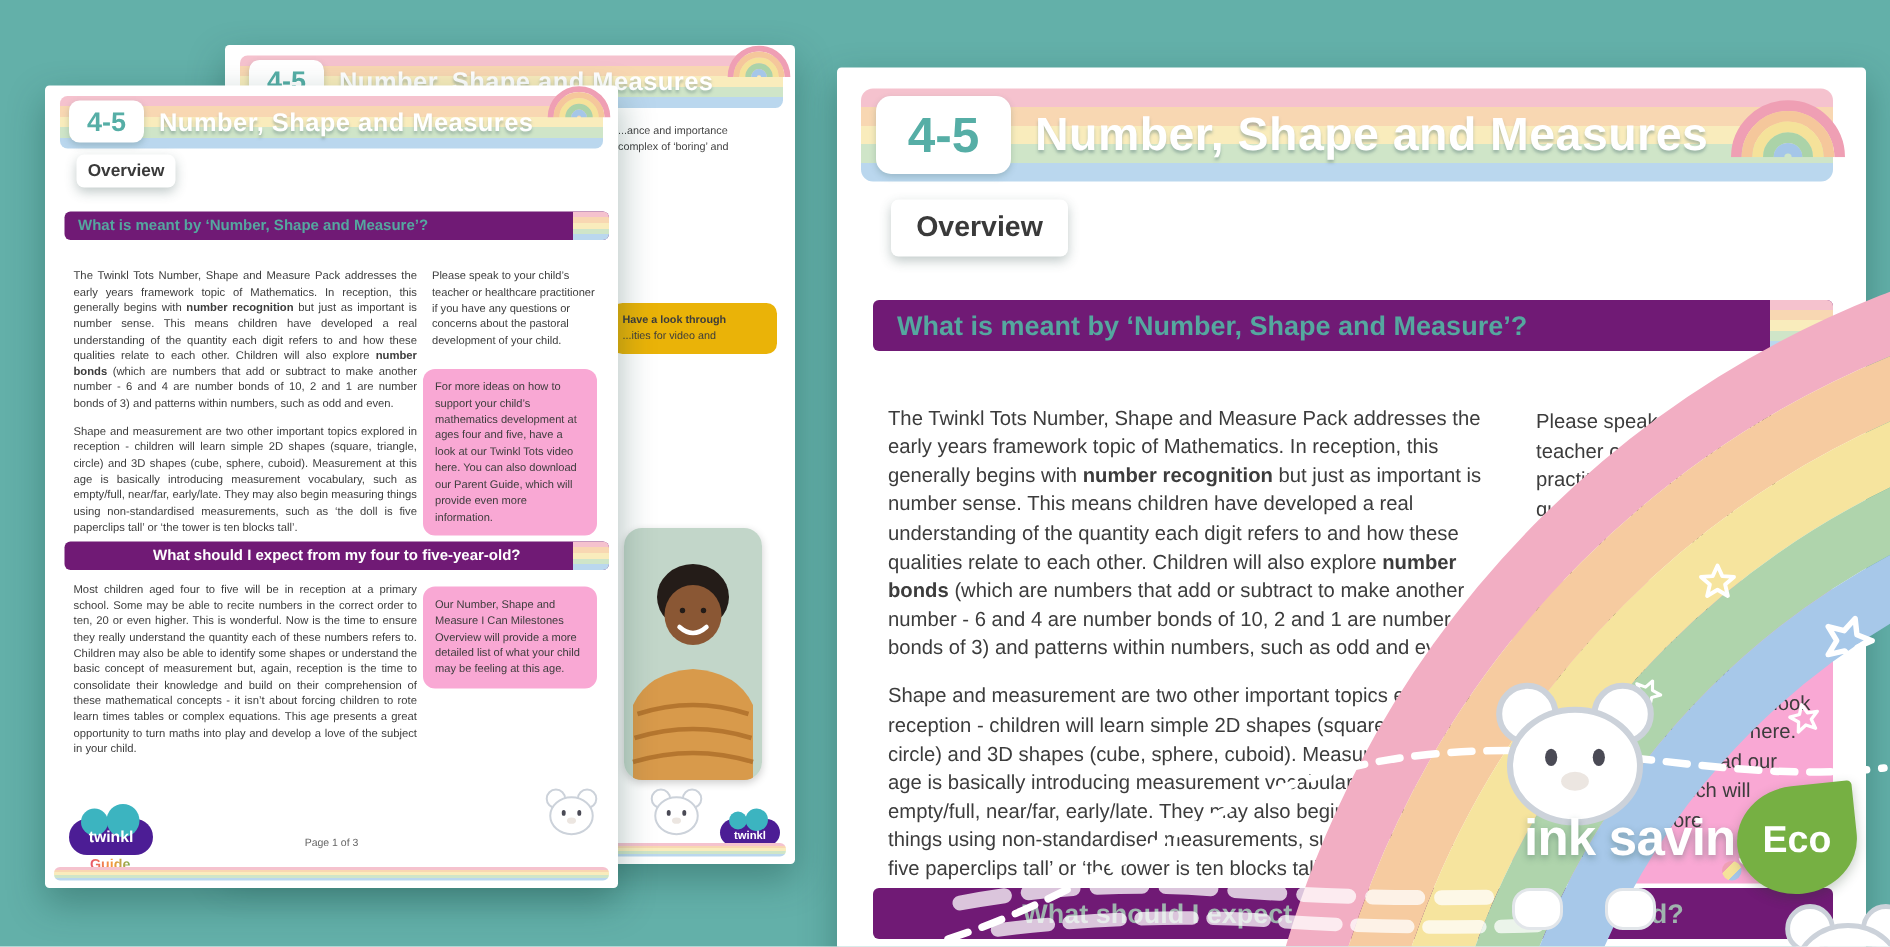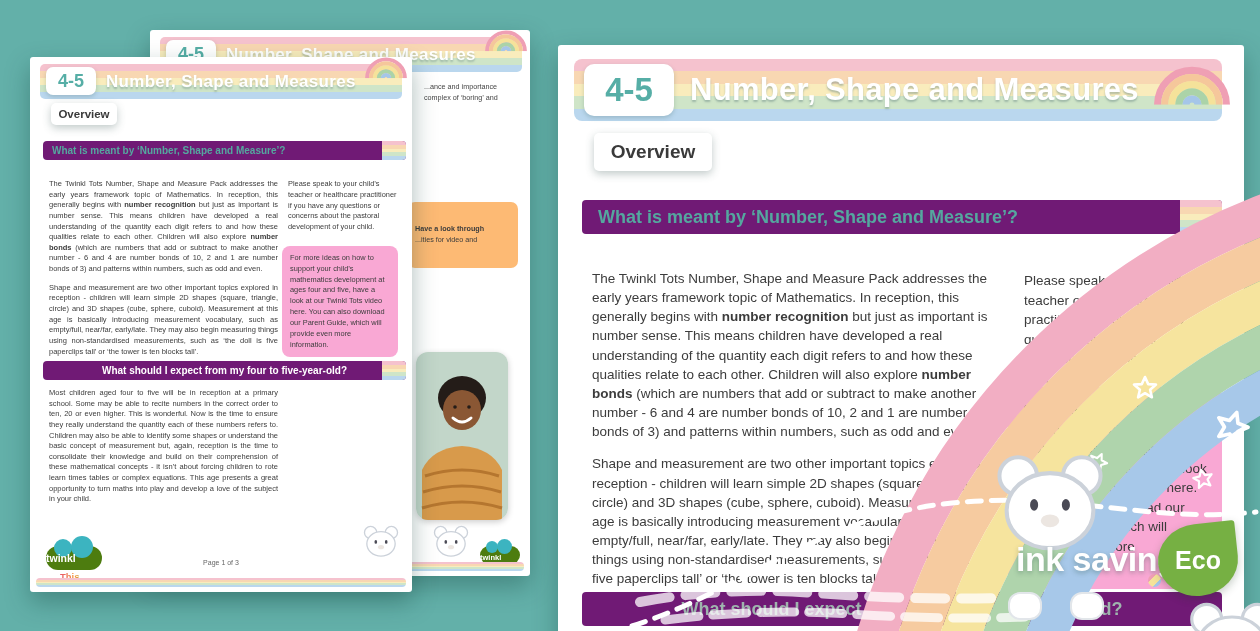--- a/index.html
+++ b/index.html
@@ -50,32 +50,32 @@
   .gbox{position:absolute;background:#f9a8d4;color:#3c3c3c}
   .gbox-s{left:252px;width:116px;padding:7px 8px;font-size:7.4px;line-height:1.46;border-radius:8px}
   #fp-ideas{top:189px}
   #fp-milestones{top:334px}
 
   .doc-col-l{position:absolute;left:34px;top:224px;width:406px;font-size:13.5px;line-height:1.42;color:#3c3c3c}
   .doc-col-l p + p{margin-top:13px}
   .note-l{position:absolute;left:466px;top:226px;width:190px;font-size:13.5px;line-height:1.45;color:#3c3c3c}
   .gbox-l{left:450px;top:342px;width:214px;padding:13px 15px;font-size:13.5px;line-height:1.45;border-radius:10px}
 
-  .frag-note{position:absolute;left:274px;top:52px;width:104px;font-size:7.2px;line-height:1.5;color:#444}
-  .frag-box{position:absolute;left:258px;top:172px;width:110px;padding:22px 7px;font-size:7.2px;line-height:1.5;background:#fdba74;border-radius:7px;color:#3c3c3c}
+  .frag-note{position:absolute;left:262px;top:52px;width:104px;font-size:7.2px;line-height:1.5;color:#444}
+  .frag-box{position:absolute;left:258px;top:172px;width:110px;padding:6px 7px;font-size:7.2px;line-height:1.5;background:#eab308;border-radius:7px;color:#3c3c3c}
   .blk{display:block}
   .bold{font-weight:bold}
 
   .photo{position:absolute;left:266px;top:322px;width:92px;height:168px;border-radius:12px;overflow:hidden;box-shadow:0 2px 6px rgba(0,0,0,.2)}
 
   .strip{position:absolute;left:6px;right:6px;bottom:5px;height:9px;border-radius:4px;
     background:linear-gradient(180deg,#f5c2ce 0%,#f5c2ce 20%,#f8d7b2 20%,#f8d7b2 40%,#f9ecbc 40%,#f9ecbc 60%,#cfe5c8 60%,#cfe5c8 80%,#bad7ee 80%,#bad7ee 100%)}
   .page-label{position:absolute;left:0;right:0;bottom:26px;text-align:center;font-size:7px;color:#666}
   .logo{position:absolute;left:16px;bottom:10px;width:60px}
-  .cloud{width:56px;height:24px;background:#4d7c0f;border-radius:12px;position:relative;text-align:left}
+  .cloud{width:56px;height:24px;background:#4c1d95;border-radius:12px;position:relative;text-align:center}
   .cloud::before{content:"";position:absolute;width:18px;height:18px;border-radius:50%;background:#3cb4c0;top:-7px;left:8px}
   .cloud::after{content:"";position:absolute;width:22px;height:22px;border-radius:50%;background:#3cb4c0;top:-10px;left:25px}
   .cloud span{position:relative;z-index:1;color:#fff;font-weight:bold;font-size:10.5px;line-height:24px}
   .cloud-xs{width:40px;height:18px;border-radius:9px}
   .cloud-xs::before{width:12px;height:12px;top:-5px;left:6px}
   .cloud-xs::after{width:15px;height:15px;top:-7px;left:17px}
   .cloud-xs span{font-size:7.5px;line-height:18px}
   .logo2{position:absolute;left:330px;bottom:12px}
   .tots{font-size:9.5px;font-weight:bold;margin:1px 0 0 14px;color:#e26fa0;
     background:linear-gradient(90deg,#e8566b,#f59c3c,#57b157,#4f86d8);
@@ -185,27 +185,28 @@
     <p>Shape and measurement are two other important topics explored in reception - children will learn simple 2D shapes (square, triangle, circle) and 3D shapes (cube, sphere, cuboid). Measurement at this age is basically introducing measurement vocabulary, such as empty/full, near/far, early/late. They may also begin measuring things using non-standardised measurements, such as ‘the doll is five paperclips tall’ or ‘the tower is ten blocks tall’.</p>
   </div>
   <div class="note-s">Please speak to your child’s teacher or healthcare practitioner if you have any questions or concerns about the pastoral development of your child.</div>
   <div class="gbox gbox-s" id="fp-ideas">For more ideas on how to support your child’s mathematics development at ages four and five, have a look at our Twinkl Tots video here. You can also download our Parent Guide, which will provide even more information.</div>
 
   <div class="band band-s" id="fp-band2">
     <span>What should I expect from my four to five-year-old?</span>
     <span class="stripes-end stripes-end-s"></span>
   </div>
   <p class="p3-s">Most children aged four to five will be in reception at a primary school. Some may be able to recite numbers in the correct order to ten, 20 or even higher. This is wonderful. Now is the time to ensure they really understand the quantity each of these numbers refers to. Children may also be able to identify some shapes or understand the basic concept of measurement but, again, reception is the time to consolidate their knowledge and build on their comprehension of these mathematical concepts - it isn’t about forcing children to rote learn times tables or complex equations. This age presents a great opportunity to turn maths into play and develop a love of the subject in your child.</p>
+  <div class="gbox gbox-s" id="fp-milestones">Our Number, Shape and Measure I Can Milestones Overview will provide a more detailed list of what your child may be feeling at this age.</div>
 
   <div class="page-label">Page 1 of 3</div>
   <div class="logo">
     <div class="cloud">
       <span>twinkl</span>
     </div>
-    <div class="tots">This</div>
+    <div class="tots">Guide</div>
   </div>
   <svg class="bear-s bear-front" viewBox="0 0 40 36">
       <use href="#sym-bear"></use>
     </svg>
   <div class="strip"></div>
 </div>
 
 <div class="page" id="zoom-page">
   <div class="banner banner-l">
     <div class="grade grade-l">4-5</div>

